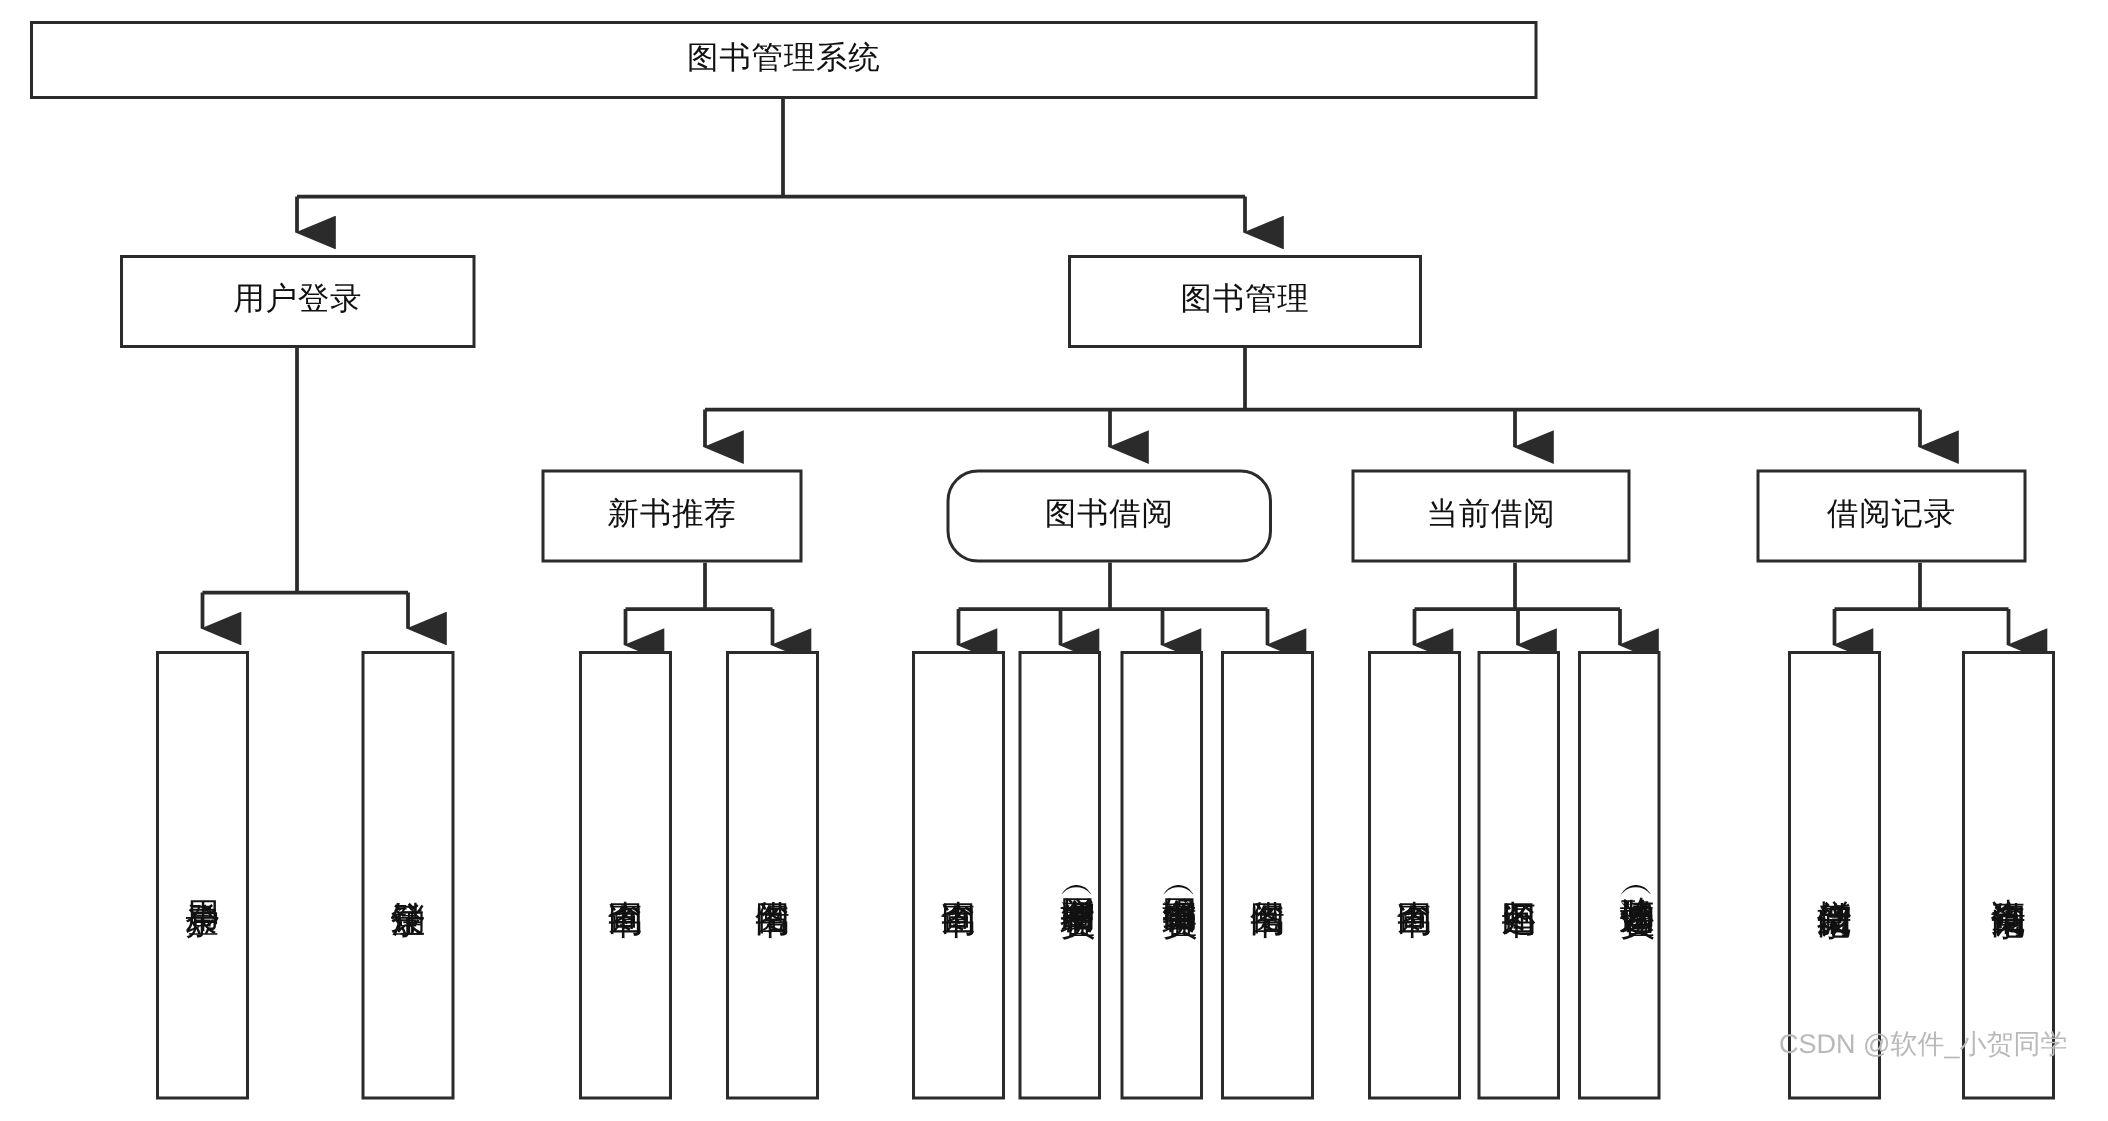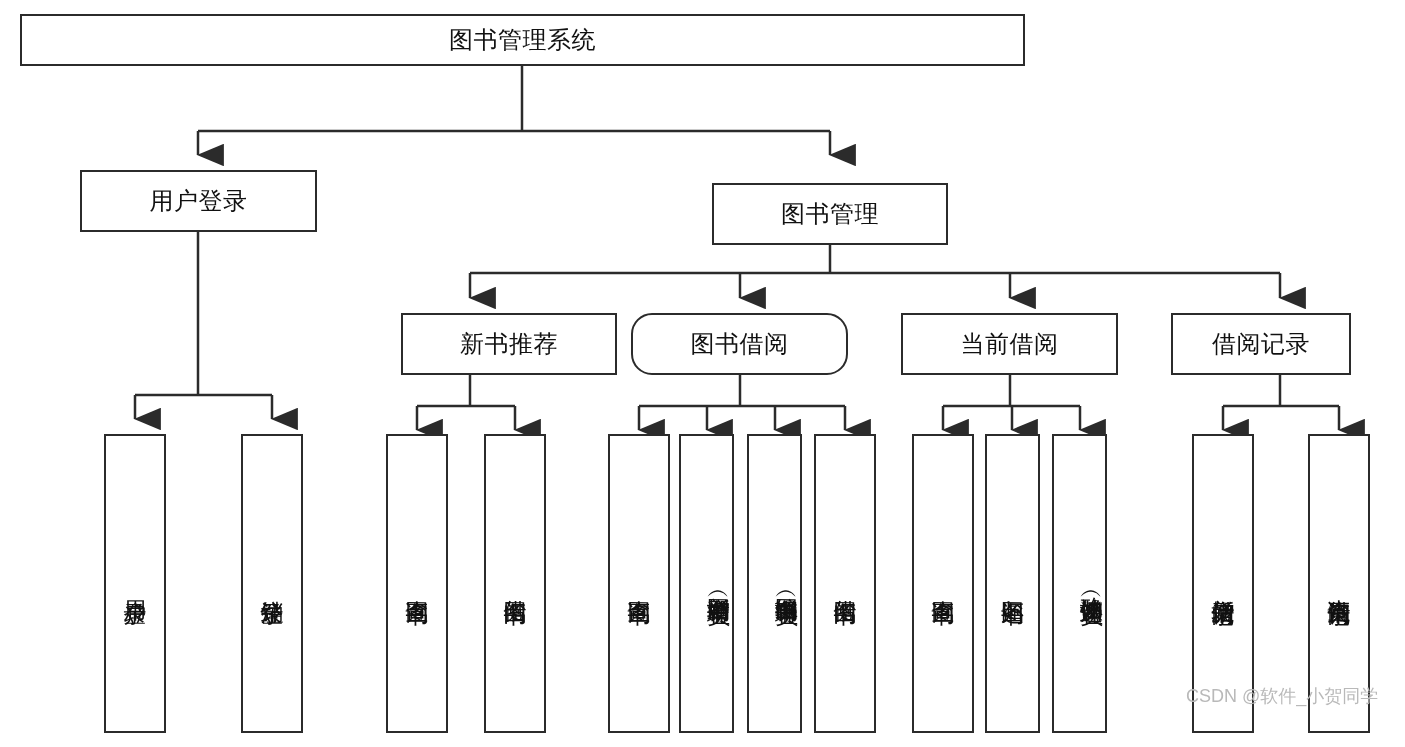--- a/index.html
+++ b/index.html
@@ -30,23 +30,24 @@
     box-sizing: border-box;
     border: 2.5px solid #2b2b2b;
     background: #ffffff;
     display: flex;
     align-items: center;
     justify-content: center;
     color: #111111;
     z-index: 2;
   }
   .node-h {
-    font-size: 24px;
+    font-size: 21px;
     letter-spacing: 0.5px;
     line-height: 1;
+    font-family: Liberation Mono, monospace;
   }
   .node-v {
     writing-mode: vertical-rl;
     text-orientation: upright;
     font-size: 23px;
     line-height: 1.18;
     letter-spacing: 1px;
     padding: 8px 0;
     white-space: nowrap;
   }
@@ -114,25 +115,25 @@
       <path d="M 1280 375 L 1280 406"></path>
       <path d="M 1223 406 L 1339 406"></path>
       <path d="M 1223 406 L 1223 430" marker-end="url(#arrow)"></path>
       <path d="M 1339 406 L 1339 430" marker-end="url(#arrow)"></path>
     </g>
   </svg>
 
   <div class="node node-h" style="left: 20px; top: 14px; width: 1005px; height: 52px;">图书管理系统</div>
 
   <div class="node node-h" style="left: 80px; top: 170px; width: 237px; height: 62px;">用户登录</div>
-  <div class="node node-h" style="left: 712px; top: 183px; width: 236px; height: 62px;">图书管理</div>
+  <div class="node node-h" style="left: 712px; top: 170px; width: 236px; height: 62px;">图书管理</div>
 
-  <div class="node node-h" style="left: 361px; top: 313px; width: 216px; height: 62px; margin-left: 40px;">新书推荐</div>
+  <div class="node node-h" style="left: 361px; top: 313px; width: 174px; height: 62px;">新书推荐</div>
   <div class="node node-h" style="left: 631px; top: 313px; width: 217px; height: 62px; border-radius: 21px;">图书借阅</div>
-  <div class="node node-h" style="left: 901px; top: 313px; width: 217px; height: 62px;">当前借阅</div>
+  <div class="node node-h" style="left: 901px; top: 313px; width: 186px; height: 62px;">当前借阅</div>
   <div class="node node-h" style="left: 1171px; top: 313px; width: 180px; height: 62px;">借阅记录</div>
 
   <div class="node node-v" style="left: 104px; top: 434px; width: 62px; height: 299px;">用户登录</div>
   <div class="node node-v" style="left: 241px; top: 434px; width: 62px; height: 299px;">注销登录</div>
   <div class="node node-v" style="left: 386px; top: 434px; width: 62px; height: 299px;">查询图书</div>
   <div class="node node-v" style="left: 484px; top: 434px; width: 62px; height: 299px;">借阅图书</div>
   <div class="node node-v" style="left: 608px; top: 434px; width: 62px; height: 299px;">查询图书</div>
   <div class="node node-v align-start" style="left: 679px; top: 434px; width: 55px; height: 299px;">新增图书（管理员）</div>
   <div class="node node-v align-start" style="left: 747px; top: 434px; width: 55px; height: 299px;">编辑图书（管理员）</div>
   <div class="node node-v" style="left: 814px; top: 434px; width: 62px; height: 299px;">借阅图书</div>

